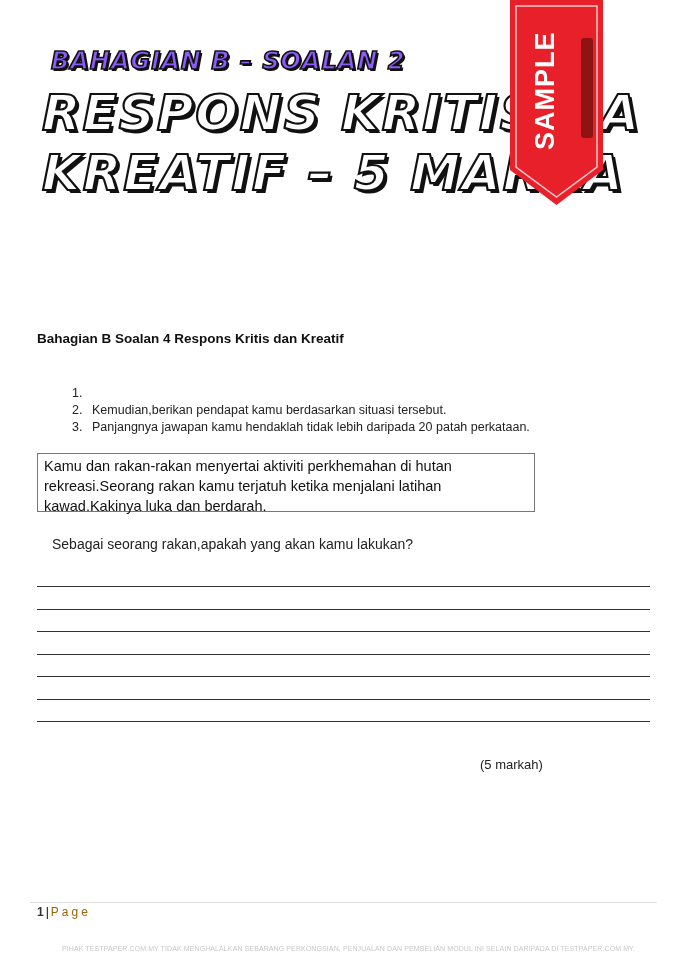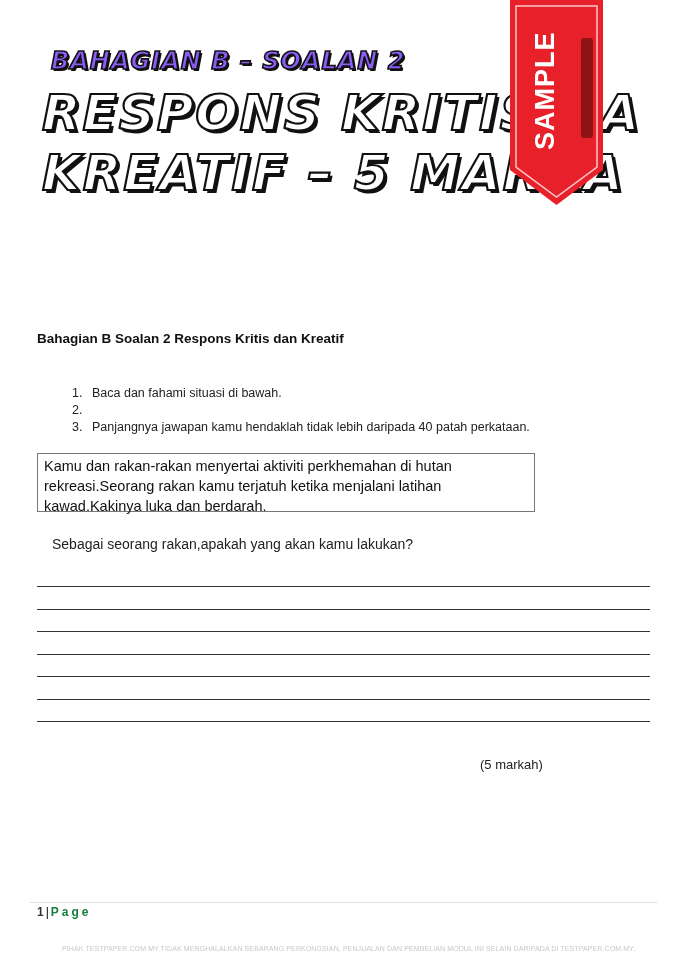--- a/index.html
+++ b/index.html
@@ -57,21 +57,21 @@
 
   .answer-lines { position: absolute; left: 37px; top: 586px; width: 613px; }
   .answer-line { height: 0; border-top: 1.5px solid #333; margin-bottom: 21.5px; }
 
   .marks { position: absolute; left: 480px; top: 737px; font-size: 13px; color: #222; margin-top: 20px; }
 
   .footer-rule { position: absolute; left: 30px; top: 902px; width: 627px; border-top: 1px solid #ddd; }
   .page-num { position: absolute; left: 37px; top: 905px; font-size: 12px; color: #333; }
   .page-num b { font-weight: bold; }
   .page-num .sep { color: #000; margin: 0 2px; }
-  .page-num .word { color: #15803d; letter-spacing: 3px; font-weight: bold; }
+  .page-num .word { color: #a16207; letter-spacing: 3px; }
 
   .disclaimer {
     position: absolute; left: 0; width: 697px; top: 945px; text-align: center;
     font-size: 7px; color: #c8c8c8; letter-spacing: 0.1px; white-space: nowrap;
   }
 </style>
 </head>
 <body>
 
 <div class="title-small">BAHAGIAN B – SOALAN 2</div>
@@ -80,33 +80,33 @@
 
 <div class="ribbon">
   <svg width="93" height="205" viewBox="0 0 93 205">
     <polygon points="0,0 93,0 93,170 46.5,205 0,170" fill="#e8202a"></polygon>
     <polygon points="6,6 87,6 87,167 46.5,197 6,167" fill="none" stroke="#ffffff" stroke-opacity="0.75" stroke-width="1.5"></polygon>
   </svg>
   <div class="ribbon-bar"></div>
   <div class="ribbon-text">SAMPLE</div>
 </div>
 
-<div class="section-heading">Bahagian B Soalan 2 Respons Kritis dan Kreatif</div>
+<div class="section-heading">Bahagian B Soalan 4 Respons Kritis dan Kreatif</div>
 
 <ol class="instructions">
   <li>
     <span class="num">1.</span>
-    <span>Baca dan fahami situasi di bawah.</span>
   </li>
   <li>
     <span class="num">2.</span>
+    <span>Kemudian,berikan pendapat kamu berdasarkan situasi tersebut.</span>
   </li>
   <li>
     <span class="num">3.</span>
-    <span>Panjangnya jawapan kamu hendaklah tidak lebih daripada 40 patah perkataan.</span>
+    <span>Panjangnya jawapan kamu hendaklah tidak lebih daripada 20 patah perkataan.</span>
   </li>
 </ol>
 
 <div class="scenario-box">Kamu dan rakan-rakan menyertai aktiviti perkhemahan di hutan rekreasi.Seorang rakan kamu terjatuh ketika menjalani latihan kawad.Kakinya luka dan berdarah.</div>
 
 <div class="question">Sebagai seorang rakan,apakah yang akan kamu lakukan?</div>
 
 <div class="answer-lines">
   <div class="answer-line"></div>
   <div class="answer-line"></div>

